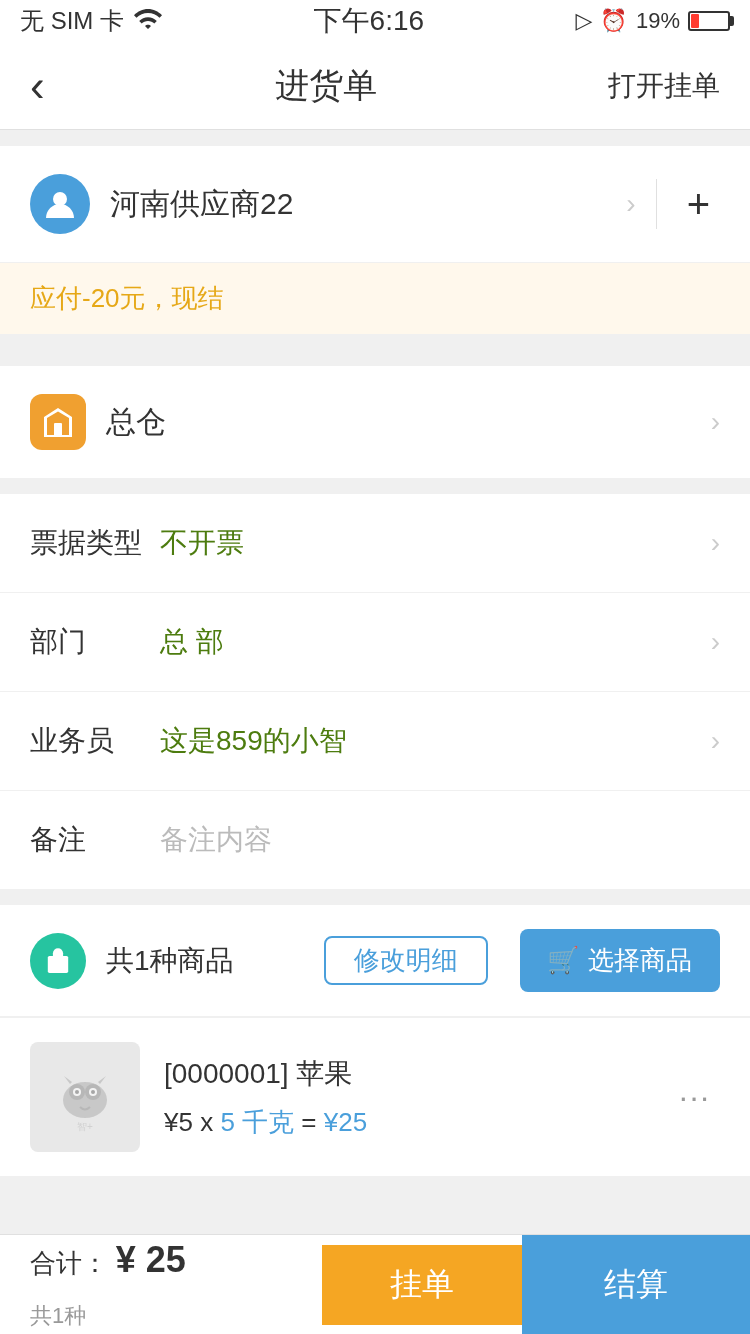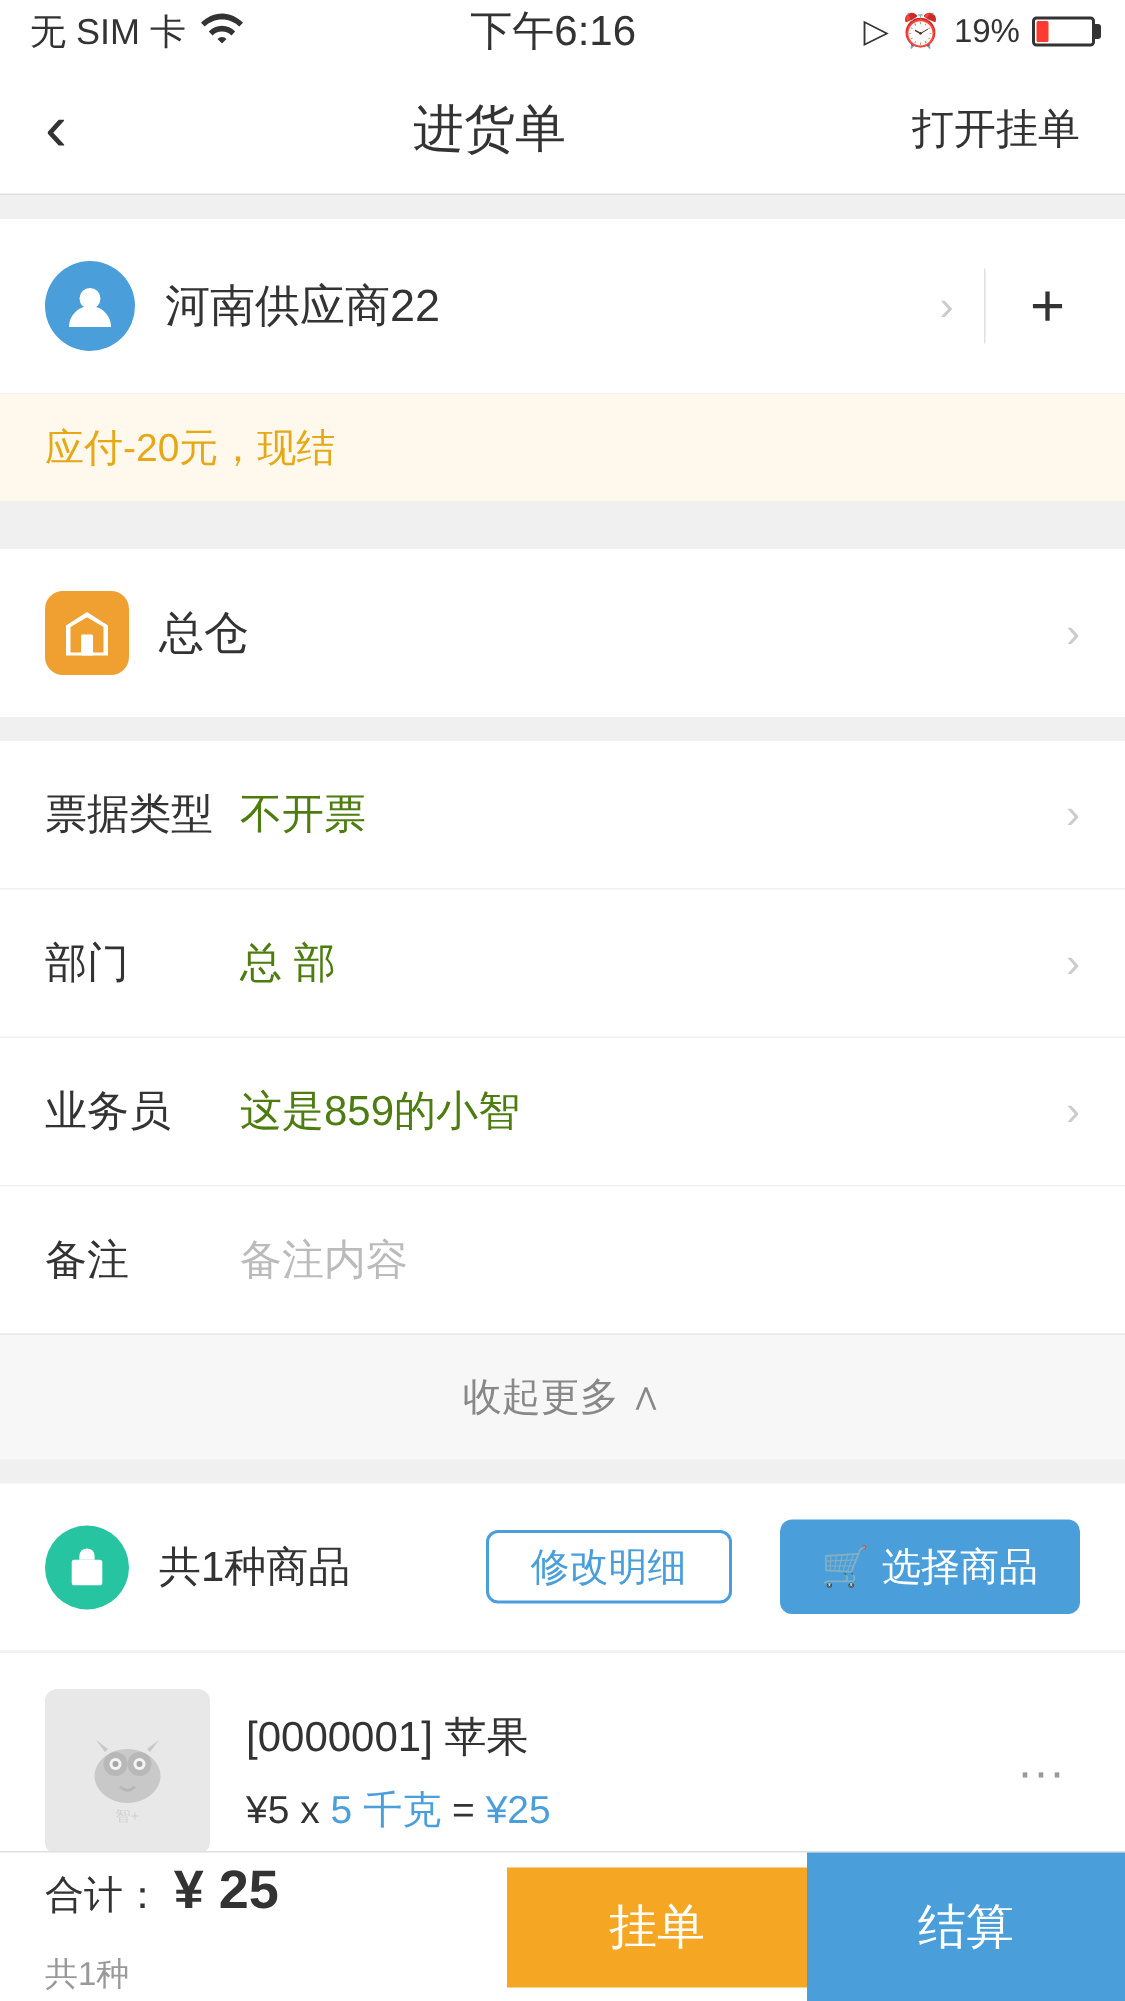--- a/index.html
+++ b/index.html
@@ -337,21 +337,21 @@
       background: #f5a623;
       color: #fff;
       font-size: 32px;
       border: none;
       cursor: pointer;
       display: flex;
       align-items: center;
       justify-content: center;
     }
     .btn-checkout {
-      width: 212px;
+      width: 228px;
       height: 100px;
       background: #4a9fdb;
       color: #fff;
       font-size: 32px;
       border: none;
       cursor: pointer;
       display: flex;
       align-items: center;
       justify-content: center;
     }
@@ -435,21 +435,20 @@
       <span class="form-key">业务员</span>
       <span class="form-val">这是859的小智</span>
       <span class="chevron-right">›</span>
     </div>
     <div class="form-row">
       <span class="form-key">备注</span>
       <span class="form-val-placeholder">备注内容</span>
     </div>
   </div>
 
-  <div class="collapse-bar">收起更多 ∧</div>
 
   <div class="products-header">
     <div class="products-icon">
       <svg viewBox="0 0 40 40" fill="white" width="34" height="34">
         <rect x="8" y="14" width="24" height="20" rx="2"></rect>
         <path d="M14 14v-3a6 6 0 0 1 12 0v3"></path>
         <path d="M16 22h8M20 18v8" stroke="white" stroke-width="2.5"></path>
       </svg>
     </div>
     <span class="products-count">共1种商品</span>

